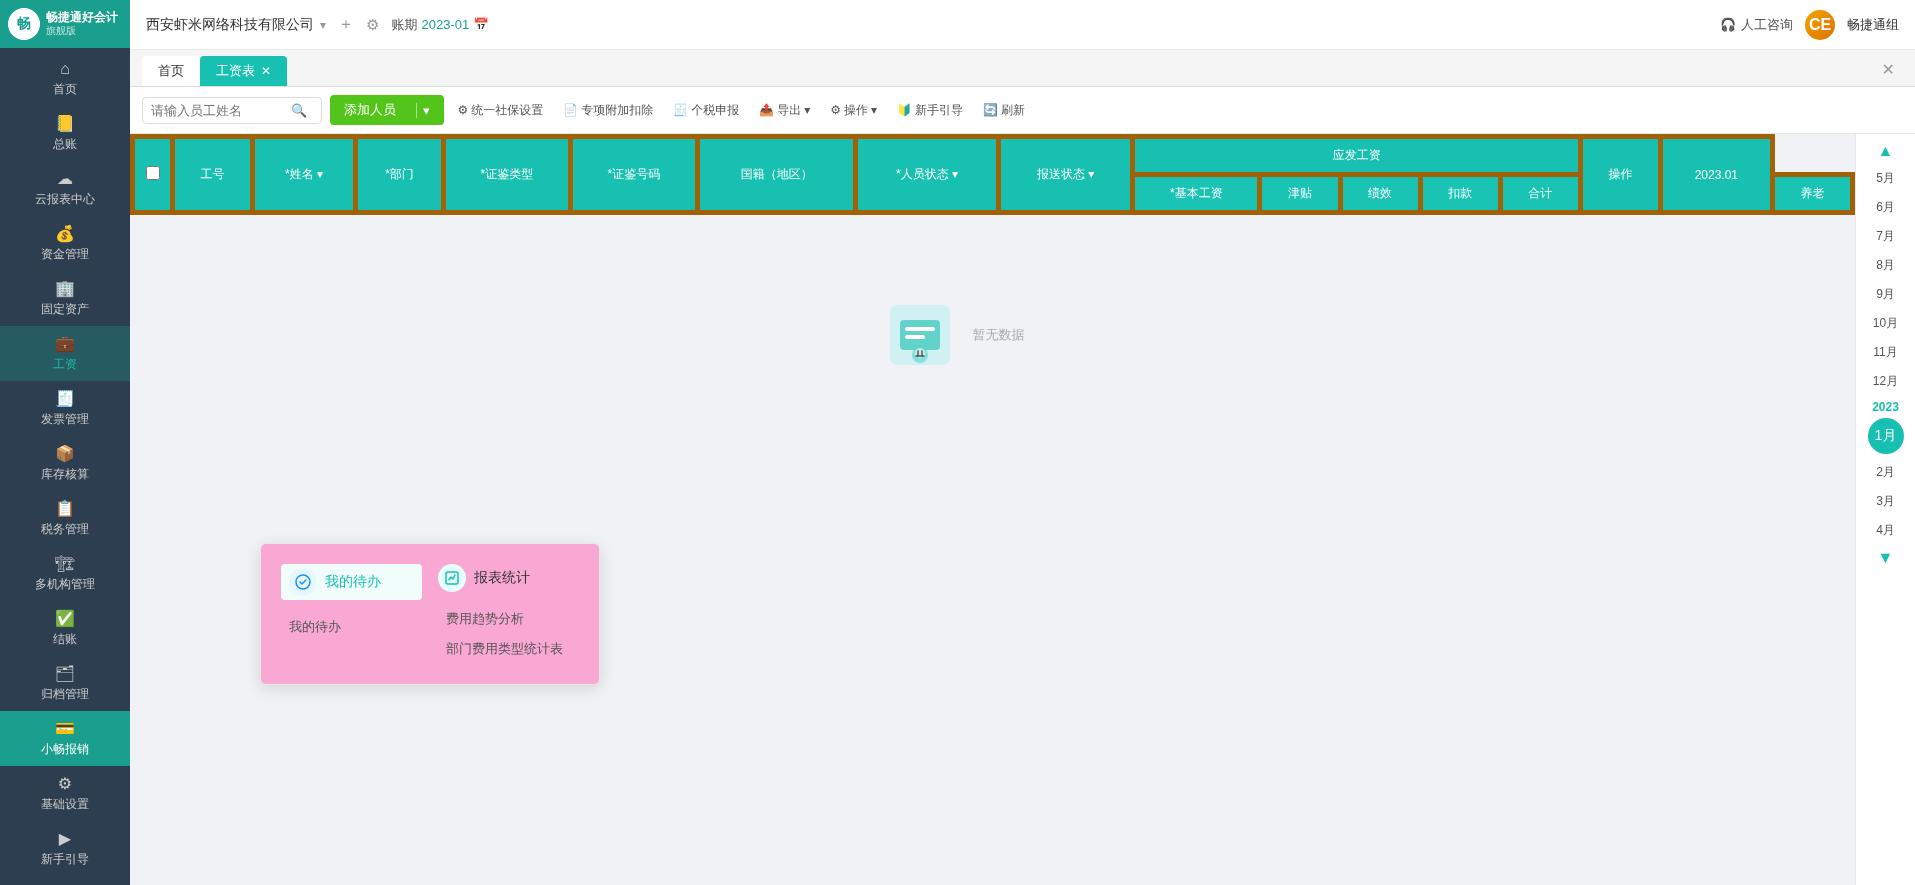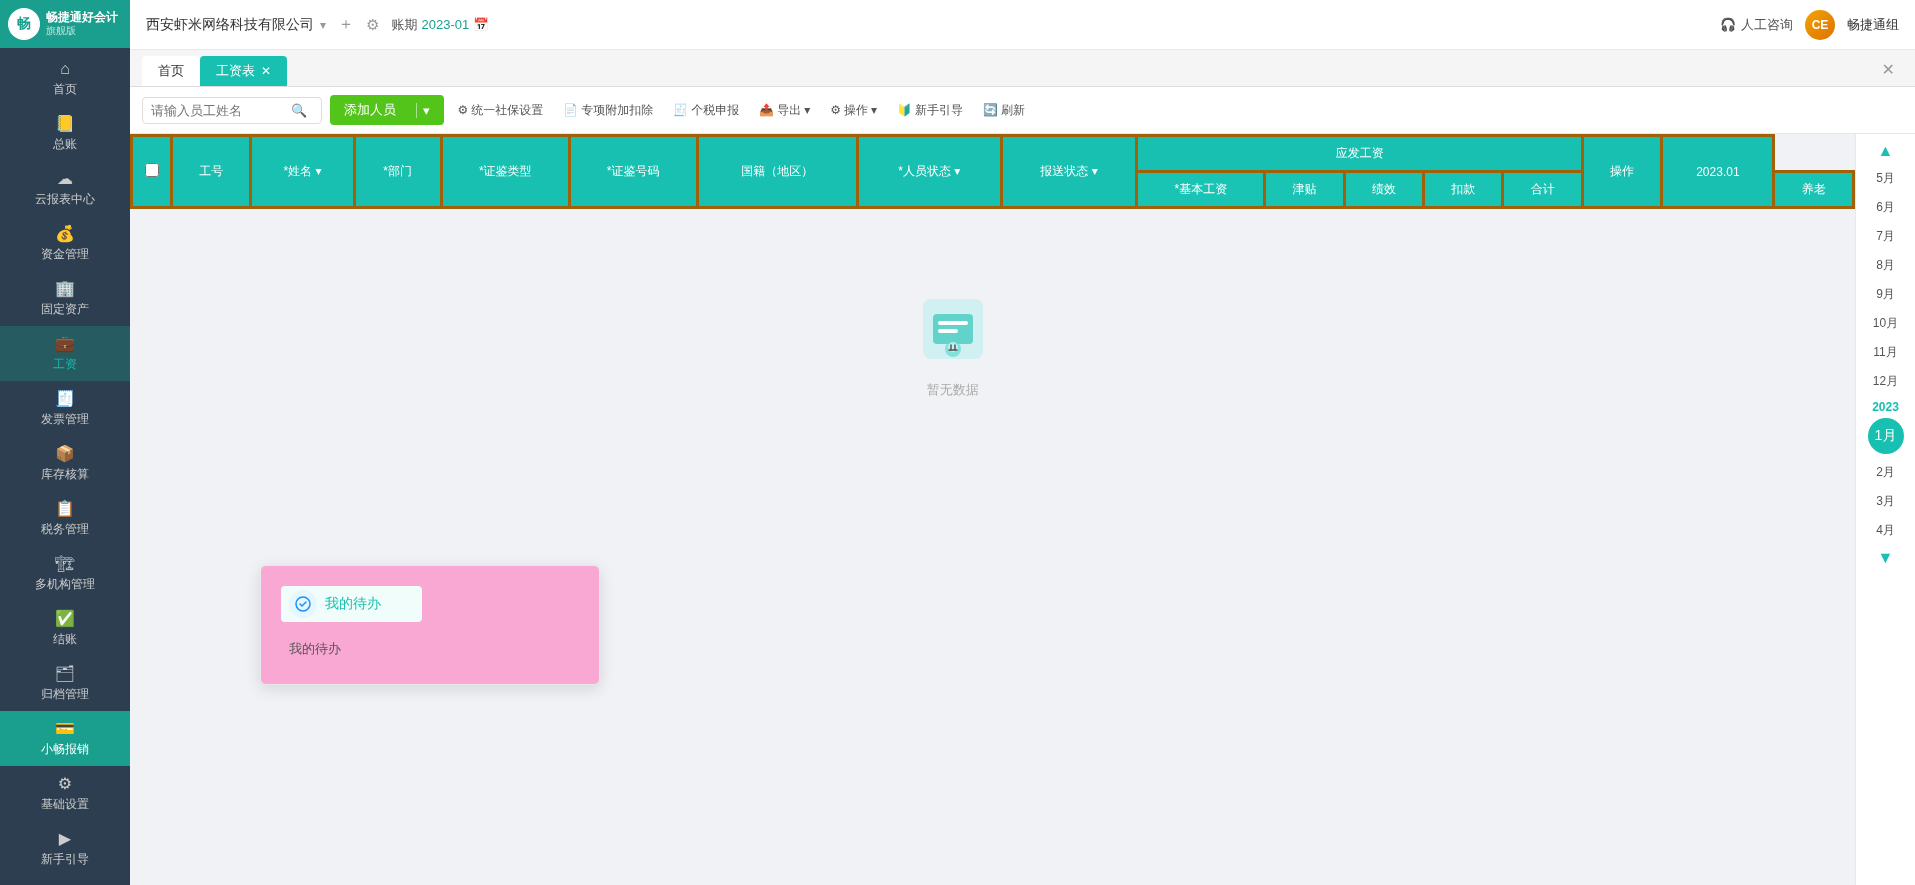--- a/index.html
+++ b/index.html
@@ -81,21 +81,21 @@
     .company-dropdown { color: #999; font-size: 12px; }
     .header-actions { display: flex; align-items: center; gap: 12px; margin-left: auto; }
     .header-btn {
       display: flex; align-items: center; gap: 4px;
       color: #555; cursor: pointer; font-size: 13px;
     }
     .user-avatar {
       width: 30px; height: 30px; border-radius: 50%;
       background: linear-gradient(135deg, #f0a500, #e07000);
       display: flex; align-items: center; justify-content: center;
-      color: white; font-size: 12px; font-weight: bold;
+      color: white; font-size: 16px; font-weight: bold;
     }
     .period-info { display: flex; align-items: center; gap: 4px; color: #555; font-size: 13px; }
 
     
     .tabs-bar {
       background: #f5f5f5;
       padding: 6px 12px 0;
       display: flex;
       align-items: flex-end;
       border-bottom: 1px solid #ddd;
@@ -163,40 +163,39 @@
     .data-table {
       width: 100%;
       border-collapse: collapse;
       font-size: 12px;
     }
     .data-table thead tr th {
       background: #17c0b0;
       color: white;
       padding: 8px 10px;
       text-align: center;
-      border: 3px solid #a16207;
+      border: 5px solid #a16207;
       white-space: nowrap;
       font-weight: normal;
     }
     .data-table thead tr:first-child th {
       background: #17c0b0;
     }
     .data-table thead tr:last-child th {
       background: #1ac4b4;
     }
     .data-table tbody tr td {
       padding: 8px 10px;
       border: 1px solid #e8e8e8;
       text-align: center;
     }
 
     
     .empty-state {
       display: flex;
-      flex-direction: column;
       align-items: center;
       justify-content: center;
       padding: 80px 0;
       color: #999;
       gap: 12px;
     }
     .empty-icon {
       width: 80px;
       height: 80px;
     }
@@ -527,17 +526,30 @@
             <div class="popup-icon-circle popup-icon-blue">
               <svg width="16" height="16" viewBox="0 0 16 16" fill="none">
                 <circle cx="8" cy="8" r="7" stroke="#1890ff" stroke-width="1.5"></circle>
                 <path d="M5 8l2 2 4-4" stroke="#1890ff" stroke-width="1.5" stroke-linecap="round"></path>
               </svg>
             </div>
             <span>我的待办</span>
           </div>
           <div class="popup-link">我的待办</div>
         </div>
+        <div>
+          <div class="popup-section-title">
+            <div class="popup-icon-circle popup-icon-teal">
+              <svg width="16" height="16" viewBox="0 0 16 16" fill="none">
+                <rect x="2" y="2" width="12" height="12" rx="2" stroke="#17c0b0" stroke-width="1.5"></rect>
+                <path d="M5 10l2-3 2 2 2-4" stroke="#17c0b0" stroke-width="1.5" stroke-linecap="round" stroke-linejoin="round"></path>
+              </svg>
+            </div>
+            <span>报表统计</span>
+          </div>
+          <div class="popup-link">费用趋势分析</div>
+          <div class="popup-link">部门费用类型统计表</div>
+        </div>
       </div>
     </div>
 
   </div>
 </div>
 
 </body></html>

